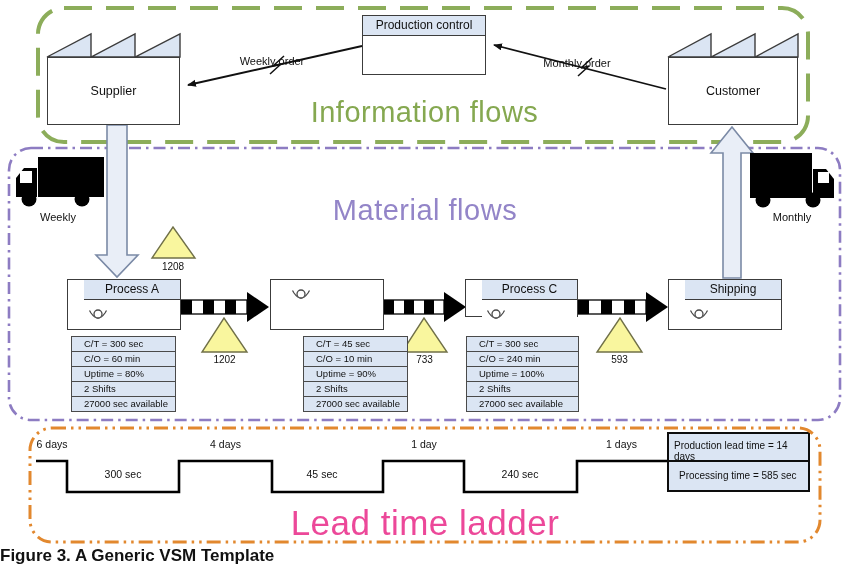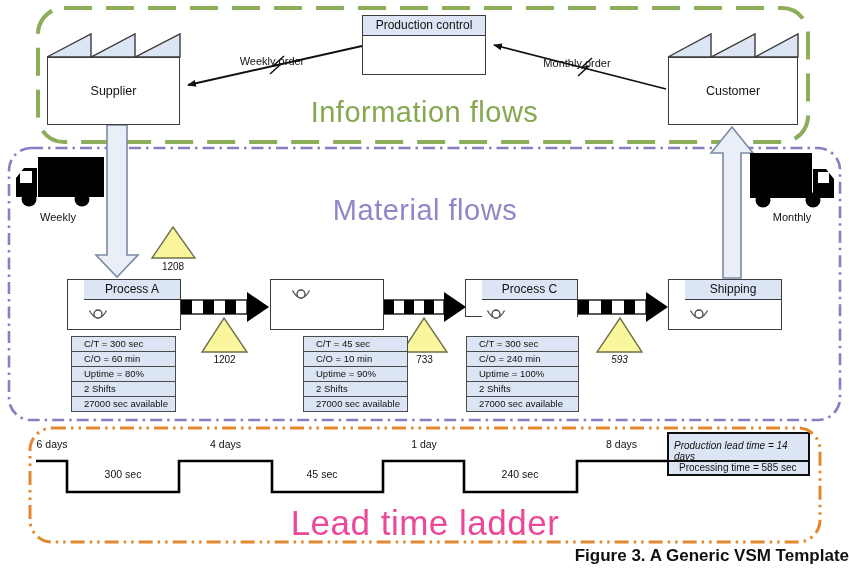--- a/index.html
+++ b/index.html
@@ -20,21 +20,21 @@
   .ladder-lbl{font-size:10.5px;text-align:center;z-index:2;}
   .proc{z-index:2;padding-left:16px;}
   .proc .body{position:relative;height:29px;background:#fff;}
   .proc .op{position:absolute;left:4px;bottom:1px;}
   .databox{z-index:2;}
   .drow{height:14px;line-height:14px;border:1px solid #4a4a4a;margin-top:-1px;
         background:#dbe5f3;font-size:9.5px;padding-left:12px;overflow:hidden;}
   .result{border:2.5px solid #0d0d0d;background:#dbe5f3;font-size:10px;
           display:flex;align-items:center;padding-left:5px;box-sizing:border-box;}
   .tri-lbl{font-size:10px;text-align:center;z-index:2;}
-  .caption{font-weight:bold;font-size:17px;text-align:right;z-index:2;}
+  .caption{font-weight:bold;font-size:17px;text-align:left;z-index:2;}
 </style>
 </head>
 <body>
 
 <div class="stage">
 
   <svg class="layer" width="849" height="577" viewBox="0 0 849 577">
     <defs>
       <marker id="ah" markerWidth="9" markerHeight="8" refX="8" refY="3.5" orient="auto" markerUnits="userSpaceOnUse">
         <path d="M0,0 L9,3.5 L0,7 Z" fill="#111"></path>
@@ -184,28 +184,28 @@
     <div class="drow">C/T = 300 sec</div>
     <div class="drow">C/O = 240 min</div>
     <div class="drow">Uptime = 100%</div>
     <div class="drow">2 Shifts</div>
     <div class="drow">27000 sec available</div>
   </div>
 
   <div class="abs tri-lbl" style="left:151px;top:261px;width:44px;">1208</div>
   <div class="abs tri-lbl" style="left:202px;top:354px;width:45px;">1202</div>
   <div class="abs tri-lbl" style="left:402px;top:354px;width:45px;">733</div>
-  <div class="abs tri-lbl" style="left:597px;top:354px;width:45px;font-style:italic;">593</div>
+  <div class="abs tri-lbl" style="left:597px;top:354px;width:45px;">593</div>
 
   <div class="abs ladder-lbl" style="left:33px;top:438px;width:38px;">6 days</div>
   <div class="abs ladder-lbl" style="left:203px;top:438px;width:45px;">4 days</div>
   <div class="abs ladder-lbl" style="left:405px;top:438px;width:38px;">1 day</div>
-  <div class="abs ladder-lbl" style="left:599px;top:438px;width:45px;">8 days</div>
+  <div class="abs ladder-lbl" style="left:599px;top:438px;width:45px;">1 days</div>
   <div class="abs ladder-lbl" style="left:98px;top:468px;width:50px;">300 sec</div>
   <div class="abs ladder-lbl" style="left:300px;top:468px;width:44px;">45 sec</div>
   <div class="abs ladder-lbl" style="left:495px;top:468px;width:50px;">240 sec</div>
 
-  <div class="abs result" style="left:667px;top:432px;width:143px;height:38px;font-style:italic;">Production lead time = 14 days</div>
-  <div class="abs result" style="left:667px;top:459.5px;width:143px;height:16px;padding-left:10px;">Processing time = 585 sec</div>
+  <div class="abs result" style="left:667px;top:432px;width:143px;height:38px;">Production lead time = 14 days</div>
+  <div class="abs result" style="left:667px;top:459.5px;width:143px;height:32px;padding-left:10px;">Processing time = 585 sec</div>
 
   <div class="abs caption" style="left:0;top:546px;width:849px;">Figure 3. A Generic VSM Template</div>
 
 </div>
 
 </body></html>

